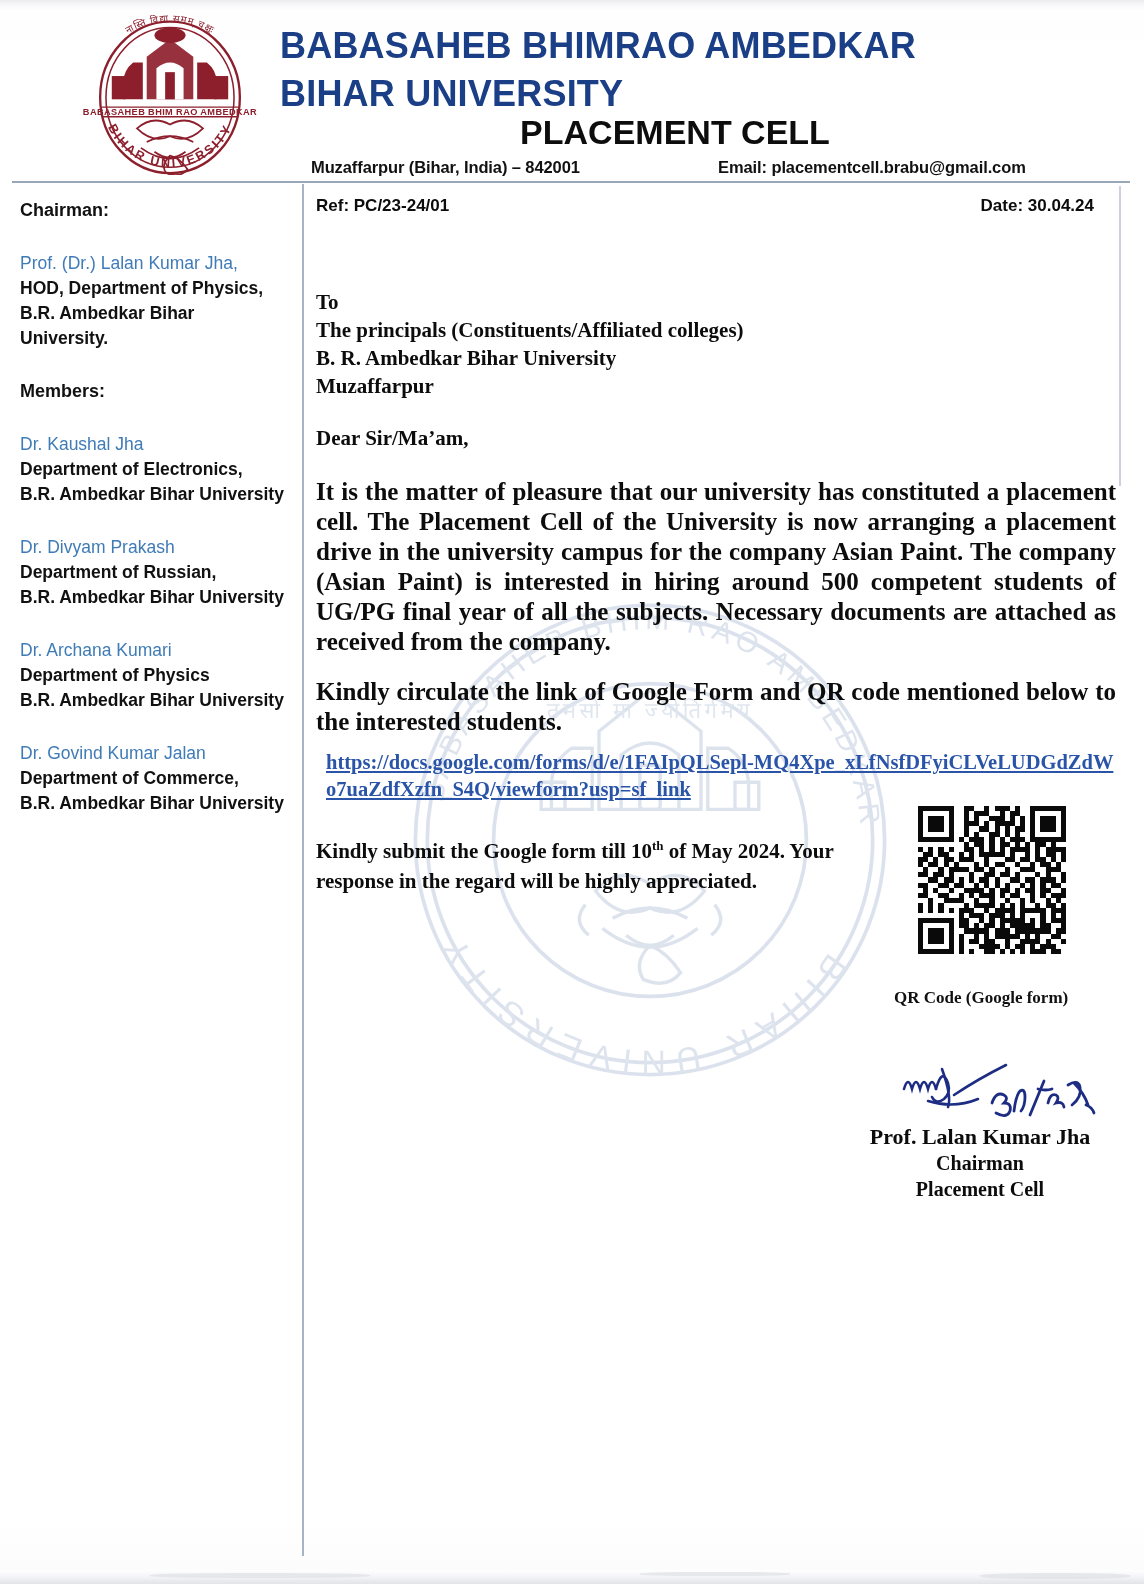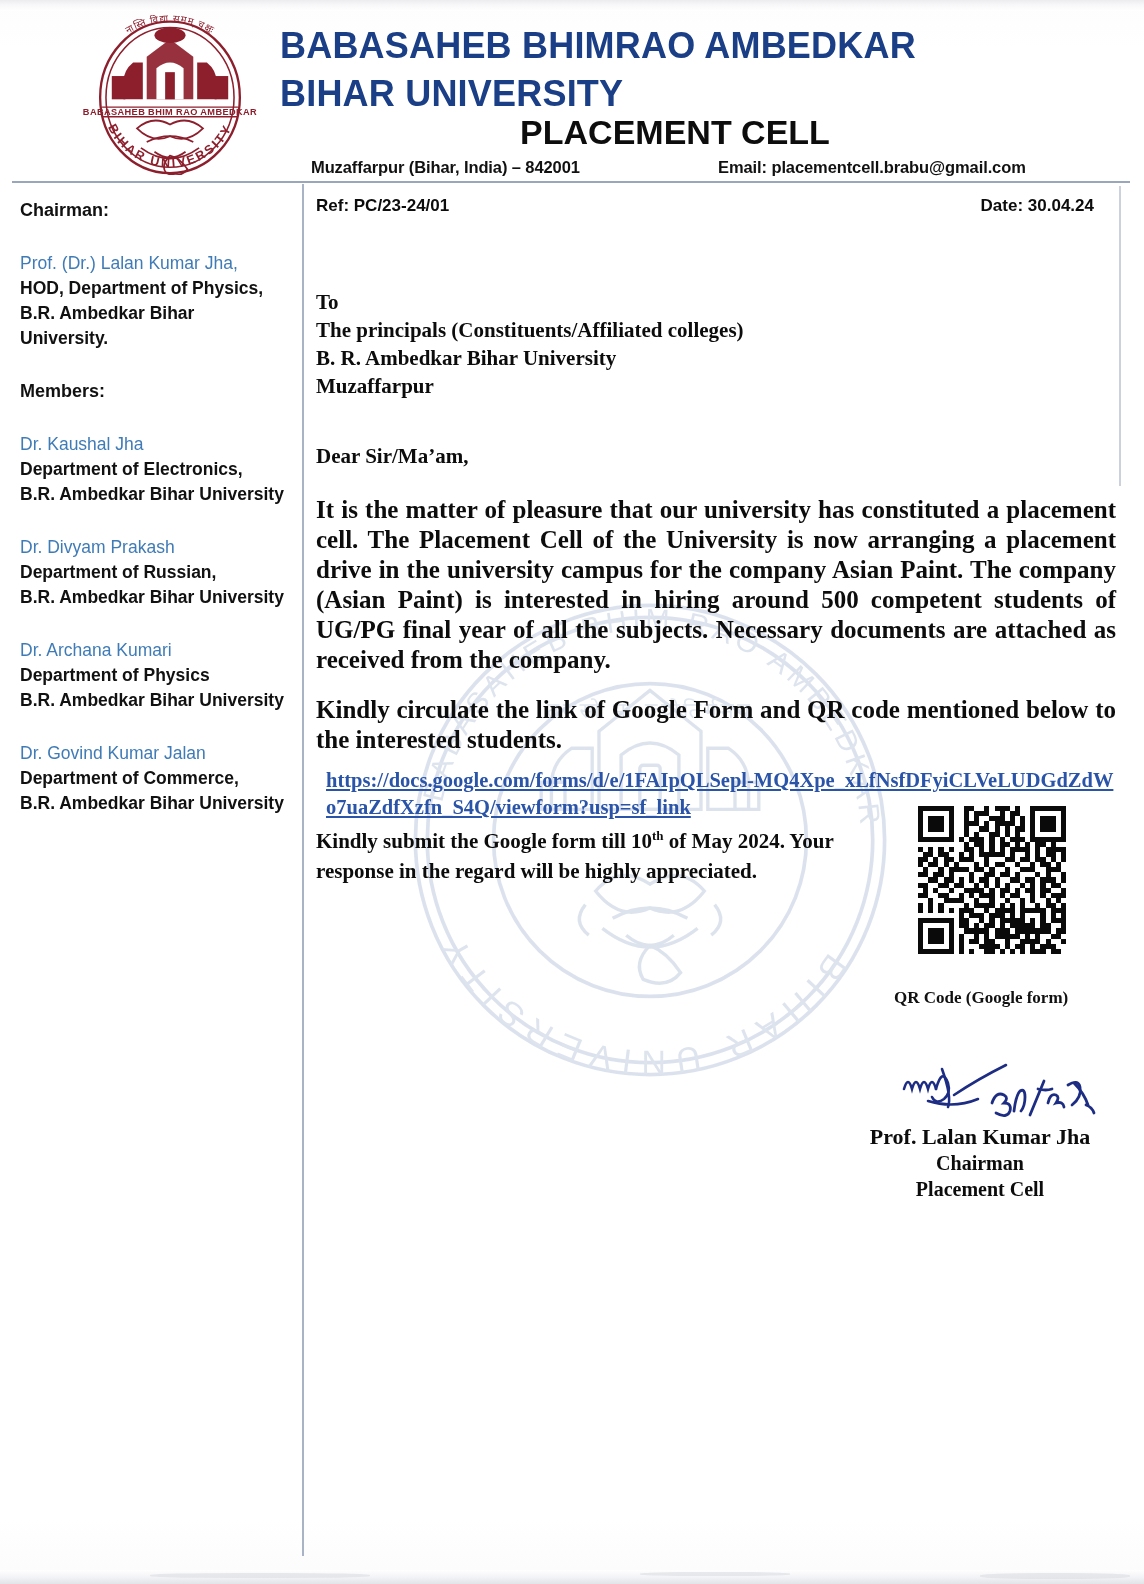--- a/index.html
+++ b/index.html
@@ -122,21 +122,21 @@
   .ref-date { margin-right: 22px; padding-left: 43px; }
 
   .serif {
     font-family: "Liberation Serif", serif;
     font-weight: bold;
   }
   .addr-to {
     margin-top: 72px; font-size: 21px; line-height: 28px;
   }
   .sub-line { margin-top: 30px; font-size: 21px; }
-  .salute   { margin-top: 44px; font-size: 21px; }
+  .salute   { margin-top: 26px; font-size: 21px; }
 
   .para {
     margin-top: 26px; font-size: 25px; line-height: 30px;
     text-align: justify; text-justify: inter-word;
   }
   .para2 { margin-top: 20px; }
 
   .link {
     display: block;
     margin-top: 12px;
@@ -145,21 +145,21 @@
     font-family: "Liberation Serif", serif;
     font-weight: bold;
     font-size: 20.5px;
     line-height: 27px;
     text-decoration: underline;
     word-break: break-all;
     width: 790px;
   }
 
   .deadline {
-    font-size: 21px; line-height: 30px; width: 560px;
+    margin-top: 28px; font-size: 21px; line-height: 30px; width: 560px;
   }
   .deadline sup { font-size: .62em; vertical-align: super; }
 
   
   #qr-block {
     position: absolute; left: 918px; top: 806px; width: 160px;
   }
   #qr-img { width: 148px; height: 148px; display: block; }
   .qr-caption {
     margin-top: 34px; margin-left: -24px;

